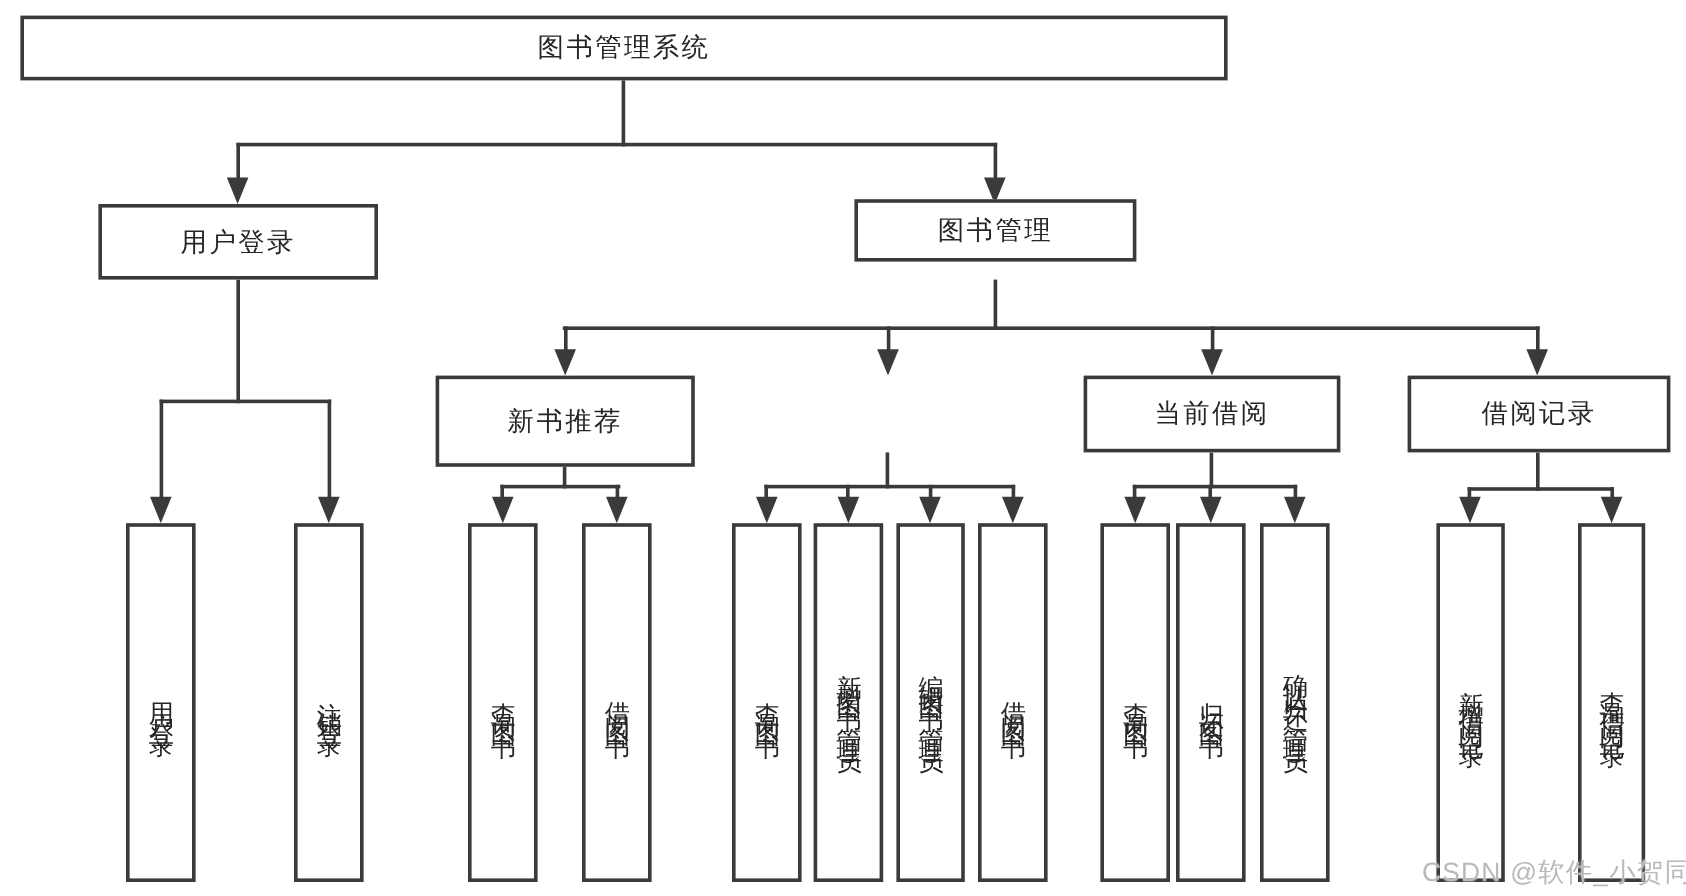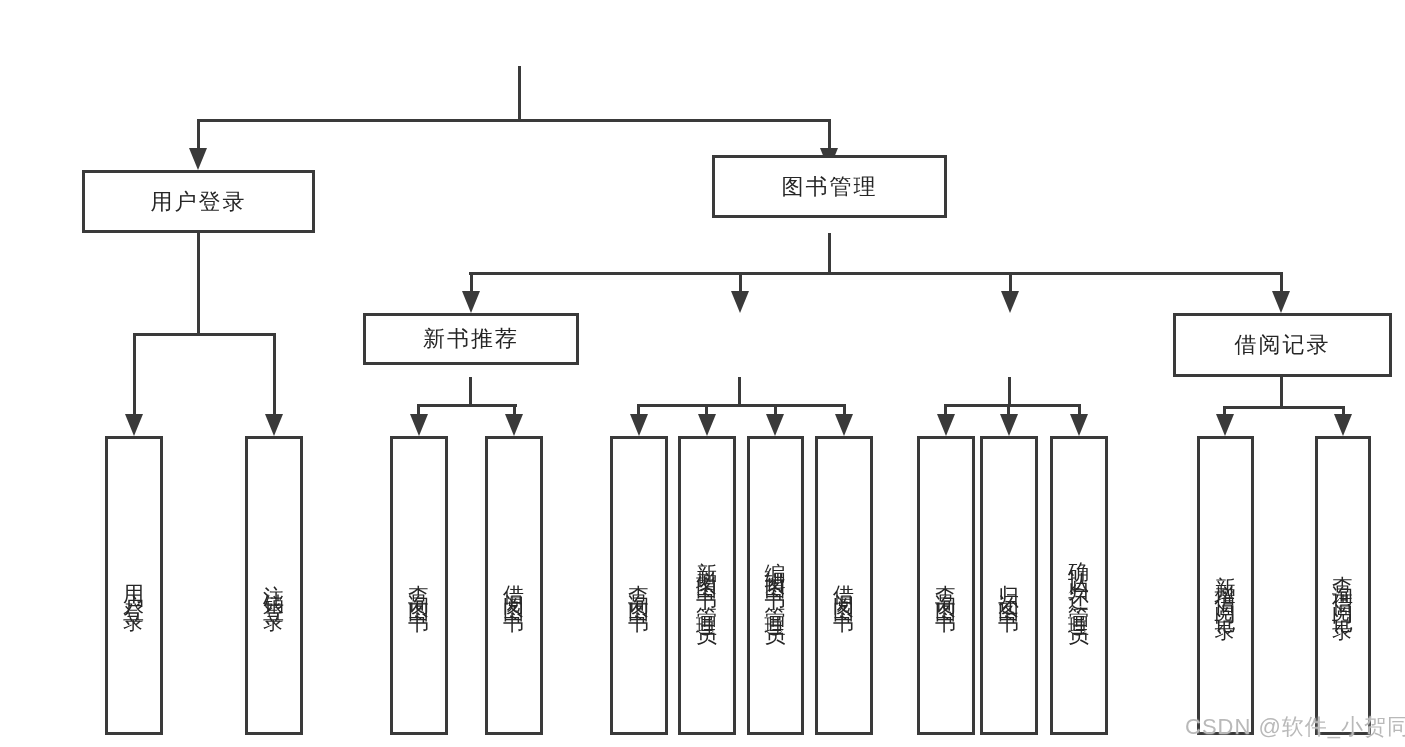--- a/index.html
+++ b/index.html
@@ -56,30 +56,36 @@
     white-space:nowrap;
     z-index:5;
     text-shadow:0 0 2px #ffffff;
   }
 </style>
 </head>
 <body>
 
 <div class="canvas">
 
+  <div class="box" style="left:17px;top:13px;width:1006px;height:54px">
+    <span class="hlabel">图书管理系统</span>
+  </div>
 
   <div class="box" style="left:82px;top:170px;width:233px;height:63px">
     <span class="hlabel">用户登录</span>
   </div>
-  <div class="box" style="left:712px;top:155px;width:235px;height:63px">
+  <div class="box" style="left:712px;top:166px;width:235px;height:52px">
     <span class="hlabel">图书管理</span>
   </div>
 
-  <div class="box" style="left:363px;top:313px;width:216px;height:52px">
+  <div class="box" style="left:363px;top:313px;width:216px;height:76px">
     <span class="hlabel">新书推荐</span>
+  </div>
+  <div class="box" style="left:903px;top:313px;width:214px;height:64px">
+    <span class="hlabel">当前借阅</span>
   </div>
   <div class="box" style="left:1173px;top:313px;width:219px;height:64px">
     <span class="hlabel">借阅记录</span>
   </div>
 
   <div class="box" style="left:105px;top:436px;width:58px;height:299px">
     <span class="vlabel">用户登录</span>
   </div>
   <div class="box" style="left:245px;top:436px;width:58px;height:299px">
     <span class="vlabel">注销登录</span>

